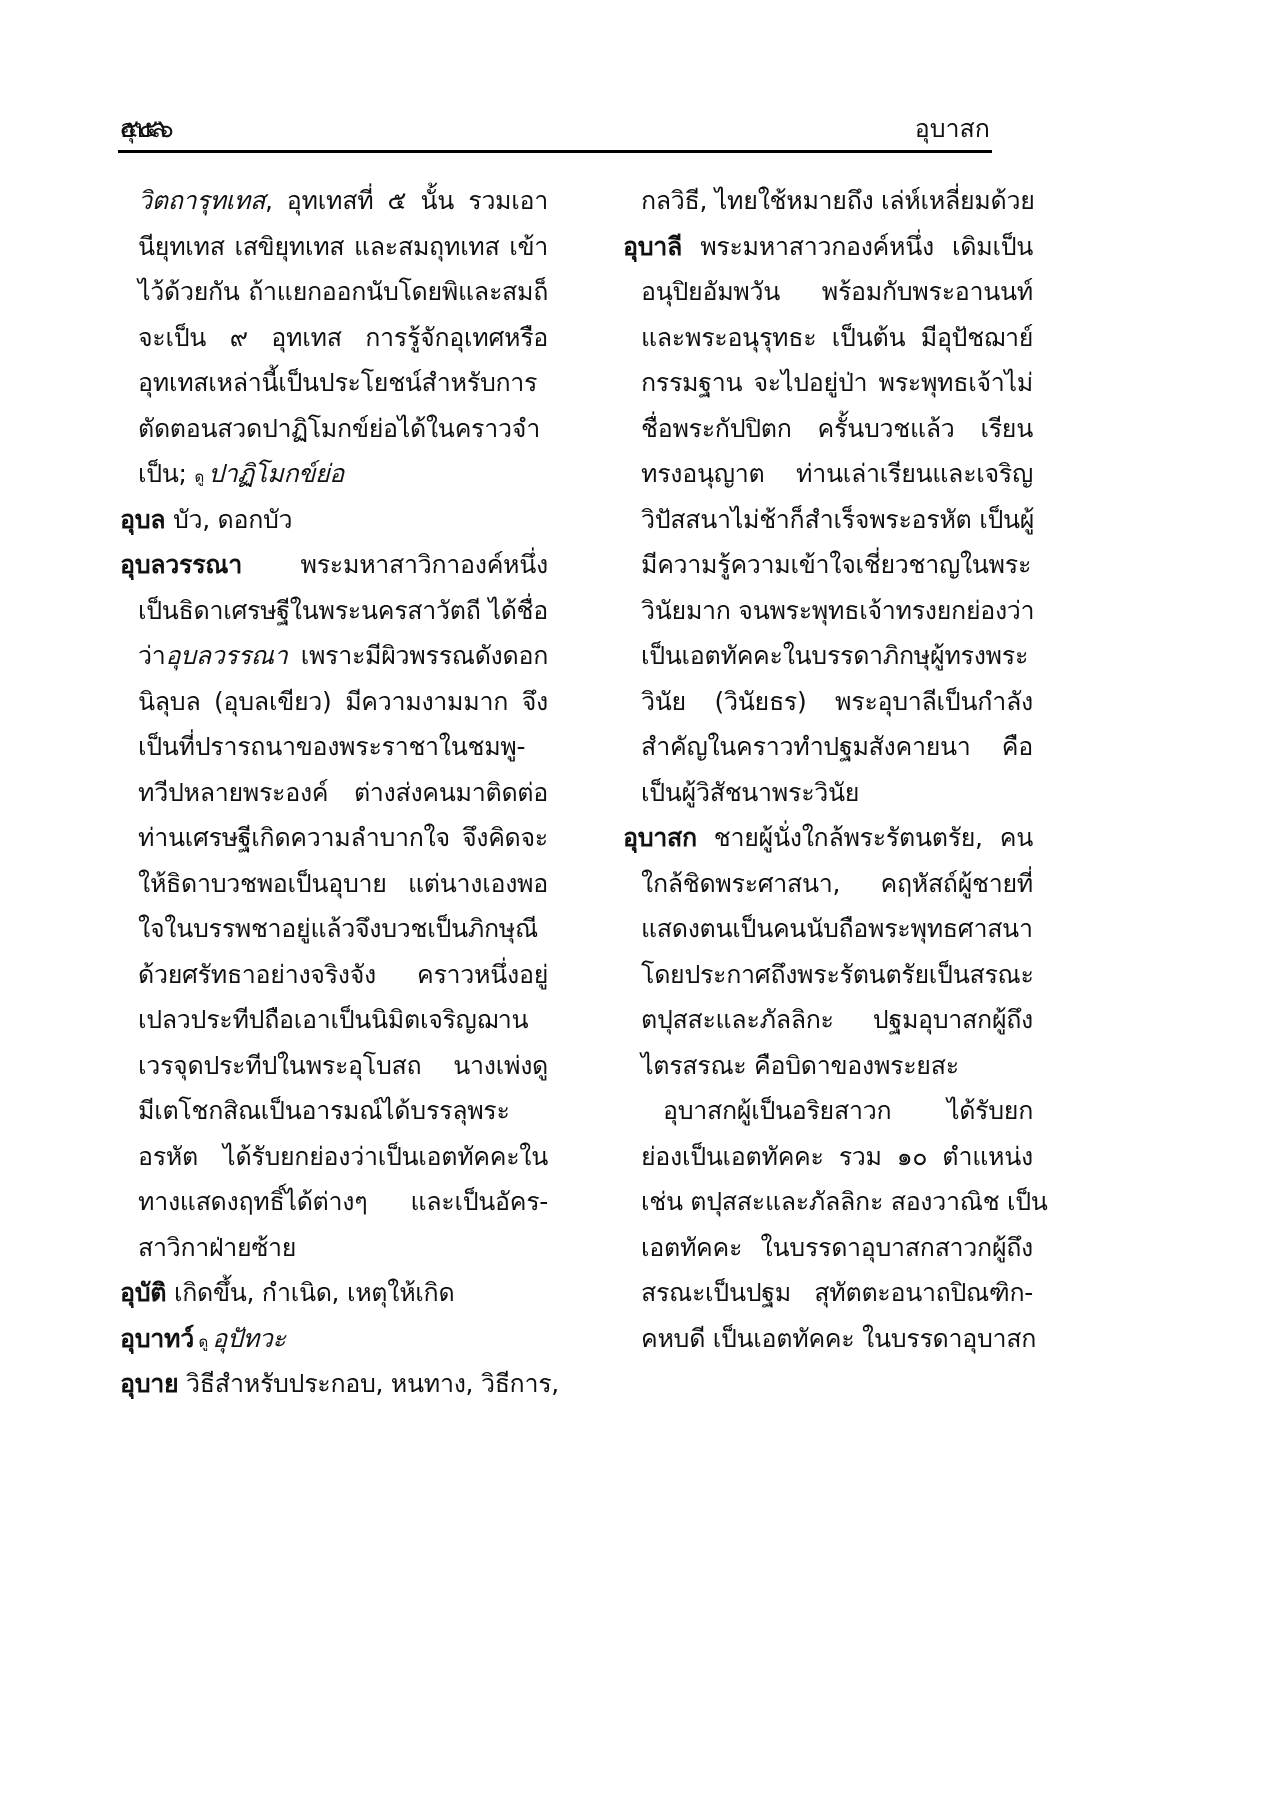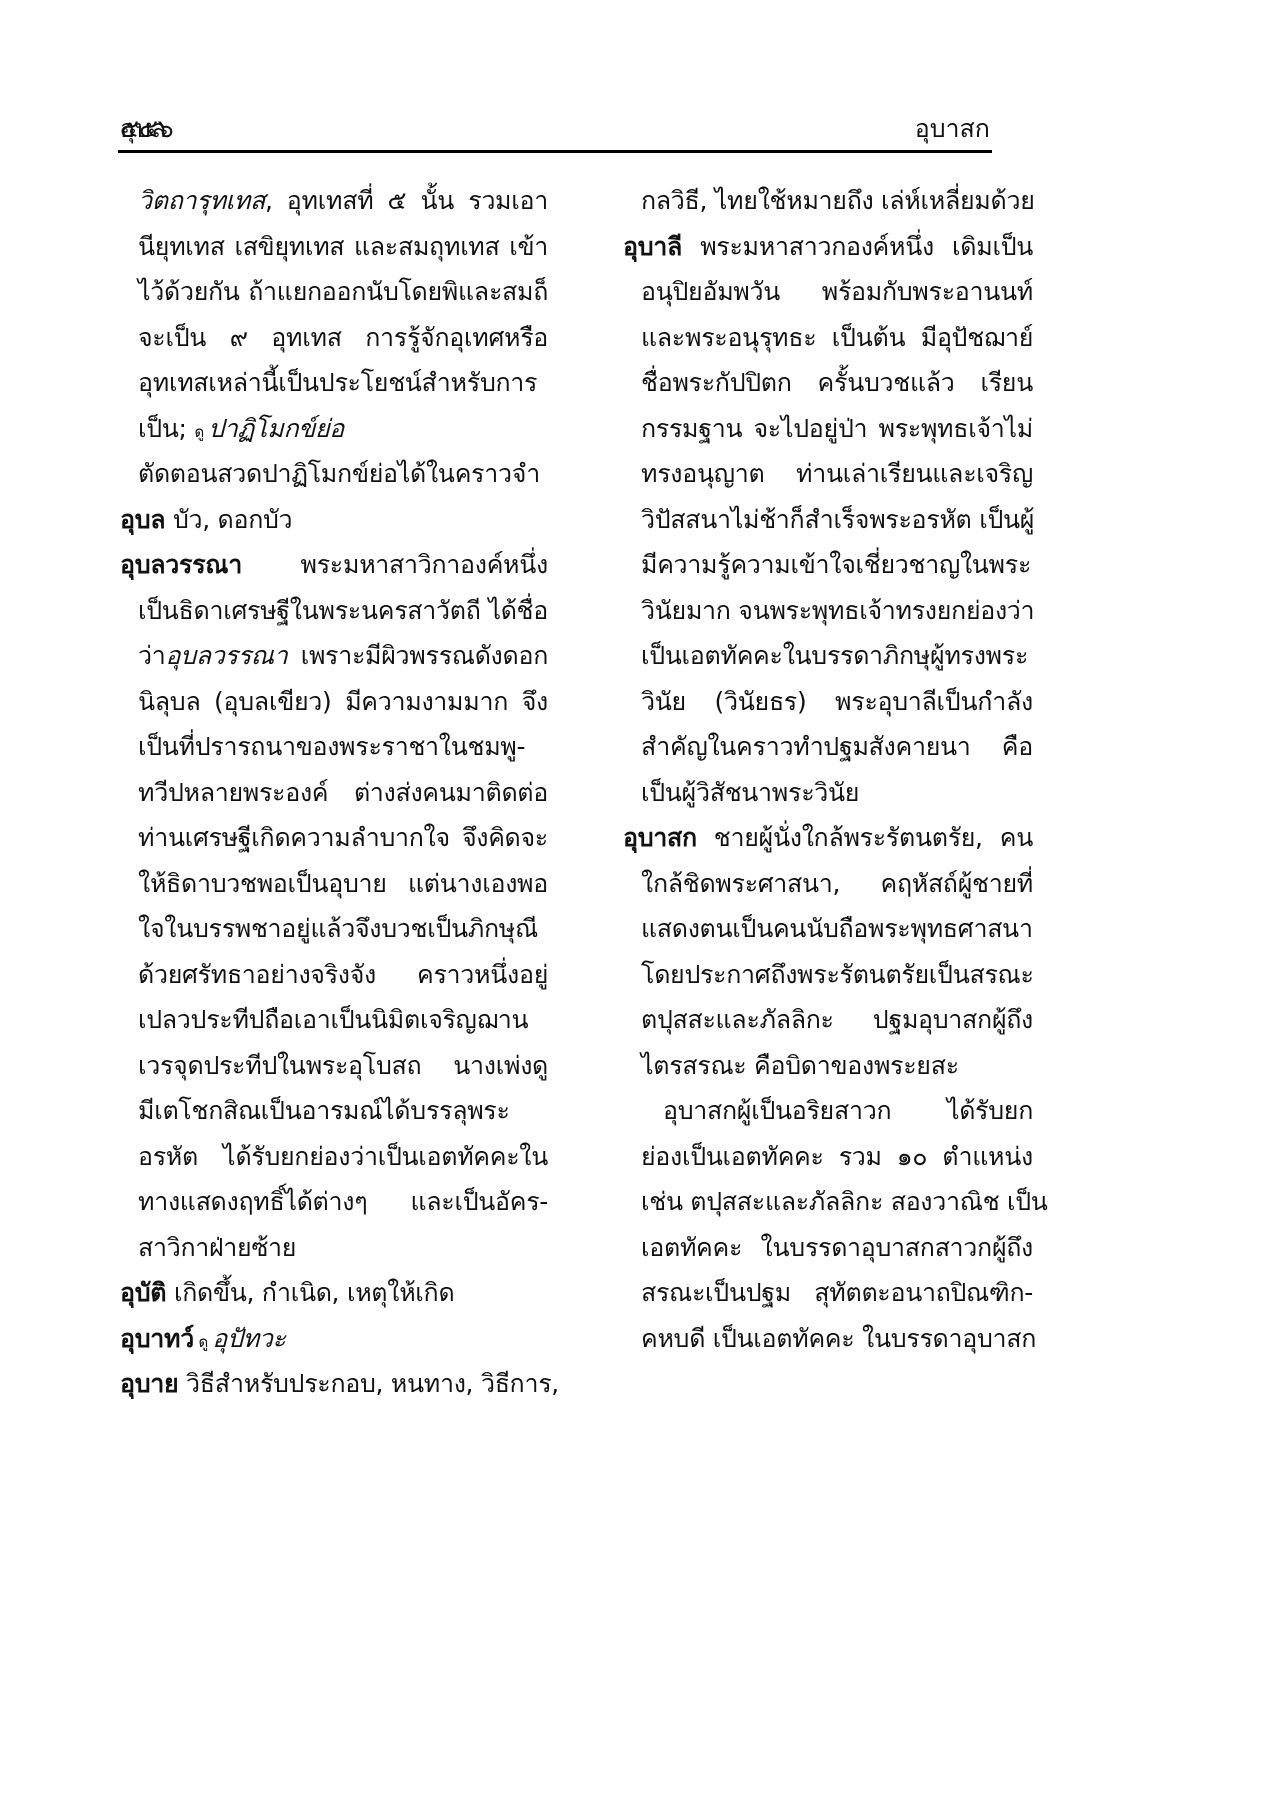--- a/index.html
+++ b/index.html
@@ -32,22 +32,22 @@
   <span class="right">อุบาสก</span>
 </div>
 <div class="rule"></div>
 
 <div class="col left" id="col-left">
     <div class="line ind"><span class="it">วิตถารุทเทส</span><span>, อุทเทสที่ ๕ นั้น รวมเอา</span></div>
     <div class="line ind"><span>นียุทเทส เสขิยุทเทส และสมถุทเทส เข้า</span></div>
     <div class="line ind"><span>ไว้ด้วยกัน  ถ้าแยกออกนับโดยพิและสมถ็</span></div>
     <div class="line ind"><span>จะเป็น  ๙  อุทเทส  การรู้จักอุเทศหรือ</span></div>
     <div class="line ind"><span>อุทเทสเหล่านี้เป็นประโยชน์สำหรับการ</span></div>
+    <div class="line ind"><span>ตัดตอนสวดปาฏิโมกข์ย่อได้ในคราวจำ</span></div>
     <div class="line ind last"><span>เป็น; </span><span class="see">ดู </span><span class="it">ปาฏิโมกข์ย่อ</span></div>
-    <div class="line ind"><span>ตัดตอนสวดปาฏิโมกข์ย่อได้ในคราวจำ</span></div>
     <div class="line last"><span class="hw">อุบล</span><span> บัว, ดอกบัว</span></div>
     <div class="line"><span class="hw">อุบลวรรณา</span><span>  พระมหาสาวิกาองค์หนึ่ง</span></div>
     <div class="line ind"><span>เป็นธิดาเศรษฐีในพระนครสาวัตถี  ได้ชื่อ</span></div>
     <div class="line ind"><span>ว่า</span><span class="it">อุบลวรรณา</span><span>  เพราะมีผิวพรรณดังดอก</span></div>
     <div class="line ind"><span>นิลุบล (อุบลเขียว) มีความงามมาก จึง</span></div>
     <div class="line ind"><span>เป็นที่ปรารถนาของพระราชาในชมพู-</span></div>
     <div class="line ind"><span>ทวีปหลายพระองค์  ต่างส่งคนมาติดต่อ</span></div>
     <div class="line ind"><span>ท่านเศรษฐีเกิดความลำบากใจ จึงคิดจะ</span></div>
     <div class="line ind"><span>ให้ธิดาบวชพอเป็นอุบาย  แต่นางเองพอ</span></div>
     <div class="line ind"><span>ใจในบรรพชาอยู่แล้วจึงบวชเป็นภิกษุณี</span></div>
@@ -60,22 +60,22 @@
     <div class="line ind last"><span>สาวิกาฝ่ายซ้าย</span></div>
     <div class="line last"><span class="hw">อุบัติ</span><span> เกิดขึ้น, กำเนิด, เหตุให้เกิด</span></div>
     <div class="line last"><span class="hw">อุบาทว์</span><span class="see"> ดู </span><span class="it">อุปัทวะ</span></div>
     <div class="line"><span class="hw">อุบาย</span><span>  วิธีสำหรับประกอบ, หนทาง, วิธีการ,</span></div>
   </div>
 <div class="col right" id="col-right">
     <div class="line ind"><span>กลวิธี, ไทยใช้หมายถึง เล่ห์เหลี่ยมด้วย</span></div>
     <div class="line"><span class="hw">อุบาลี</span><span>  พระมหาสาวกองค์หนึ่ง  เดิมเป็น</span></div>
     <div class="line ind"><span>อนุปิยอัมพวัน   พร้อมกับพระอานนท์</span></div>
     <div class="line ind"><span>และพระอนุรุทธะ  เป็นต้น  มีอุปัชฌาย์</span></div>
+    <div class="line ind"><span>กรรมฐาน จะไปอยู่ป่า พระพุทธเจ้าไม่</span></div>
     <div class="line ind"><span>ชื่อพระกัปปิตก   ครั้นบวชแล้ว   เรียน</span></div>
-    <div class="line ind"><span>กรรมฐาน จะไปอยู่ป่า พระพุทธเจ้าไม่</span></div>
     <div class="line ind"><span>ทรงอนุญาต    ท่านเล่าเรียนและเจริญ</span></div>
     <div class="line ind"><span>วิปัสสนาไม่ช้าก็สำเร็จพระอรหัต  เป็นผู้</span></div>
     <div class="line ind"><span>มีความรู้ความเข้าใจเชี่ยวชาญในพระ</span></div>
     <div class="line ind"><span>วินัยมาก  จนพระพุทธเจ้าทรงยกย่องว่า</span></div>
     <div class="line ind"><span>เป็นเอตทัคคะในบรรดาภิกษุผู้ทรงพระ</span></div>
     <div class="line ind"><span>วินัย   (วินัยธร)   พระอุบาลีเป็นกำลัง</span></div>
     <div class="line ind"><span>สำคัญในคราวทำปฐมสังคายนา   คือ</span></div>
     <div class="line ind last"><span>เป็นผู้วิสัชนาพระวินัย</span></div>
     <div class="line"><span class="hw">อุบาสก</span><span>  ชายผู้นั่งใกล้พระรัตนตรัย,  คน</span></div>
     <div class="line ind"><span>ใกล้ชิดพระศาสนา,   คฤหัสถ์ผู้ชายที่</span></div>

